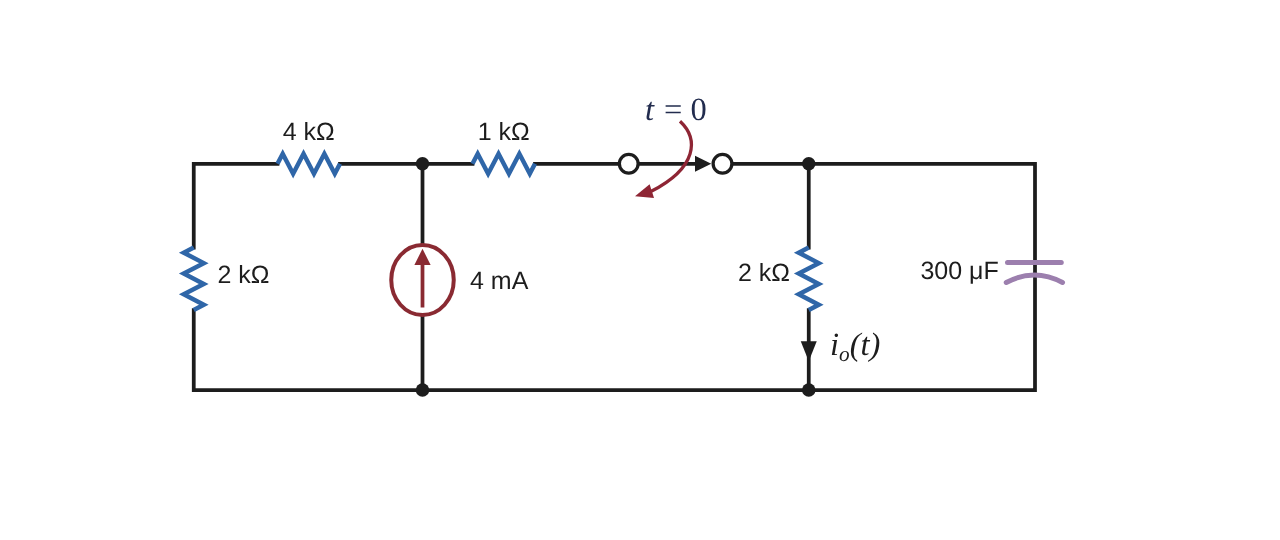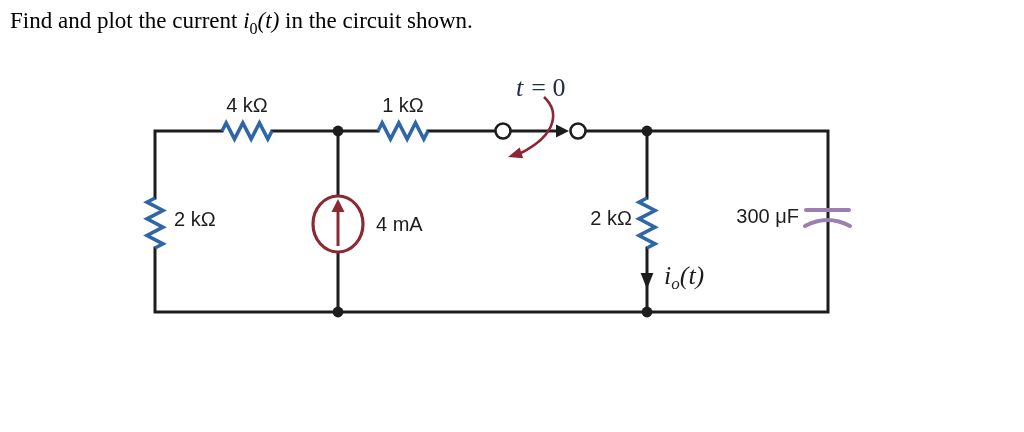--- a/index.html
+++ b/index.html
@@ -25,21 +25,20 @@
   .switch-time{font-family:"Liberation Serif",serif;font-size:26px;fill:var(--switch_label_color);}
   .math-label{font-family:"Liberation Serif",serif;font-size:26px;fill:var(--label);}
   .ital{font-style:italic;}
   .sub{font-size:17px;}
 </style>
 </head>
 <body>
 
 <div id="page">
 
-  <div class="title"><span>Find and plot the current </span><span class="mi">i</span><sub>0</sub><span class="mi">(t)</span><span> in the circuit shown.</span></div>
 
   <svg width="1024" height="432" viewBox="0 0 1024 432">
 
     <path class="wire" d="
       M155,131 H222
       M272,131 H378
       M428,131 H495.5
       M585.5,131 H828
       M828,131 V312
       M155,312 H828

